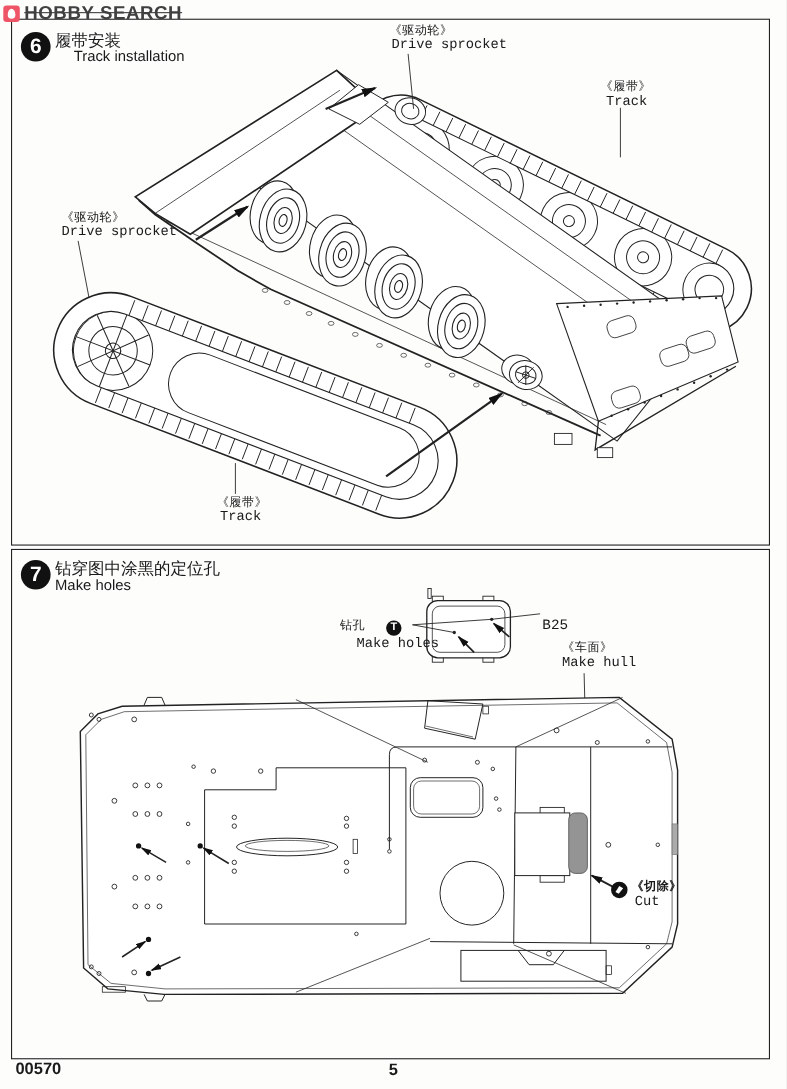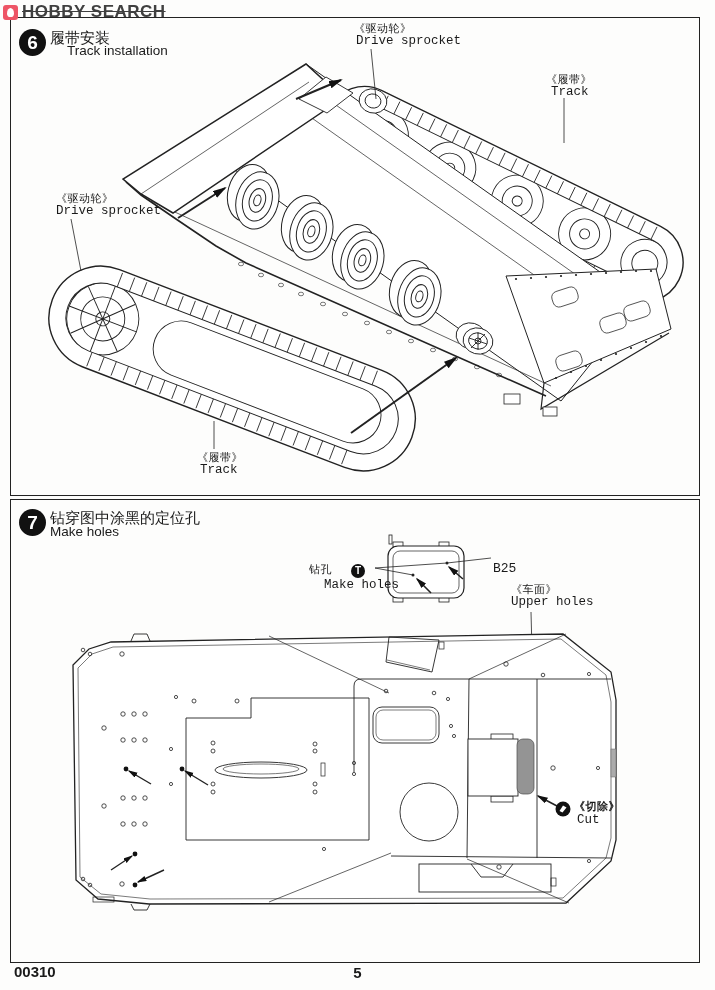--- a/index.html
+++ b/index.html
@@ -425,21 +425,21 @@
     <div class="steptitle-cn lbl" style="left:39px;top:10px;">钻穿图中涂黑的定位孔</div>
     <div class="steptitle-en lbl" style="left:39px;top:25px;">Make holes</div>
 
     <div class="lbl en" style="left:482px;top:50px;font-size:13px;margin-top:12px;">B25</div>
 
     <div class="lbl cn" style="left:298px;top:64px;">钻孔</div>
     <div class="drill-badge" style="left:340px;top:64px;">T</div>
     <div class="lbl en" style="left:313px;top:79px;">Make holes</div>
 
     <div class="lbl cn" style="left:500px;top:84px;">《车面》</div>
-    <div class="lbl en" style="left:500px;top:96px;">Upper holes</div>
+    <div class="lbl en" style="left:500px;top:96px;">Make hull</div>
 
     <div class="lbl cn" style="left:563px;top:301px;font-weight:bold;">《切除》</div>
     <div class="lbl en" style="left:566px;top:314px;text-align:right;">Cut</div>
   </div>
 
-  <div class="footer" id="kitnum">00310</div>
+  <div class="footer" id="kitnum">00570</div>
   <div class="footer" id="pagenum">5</div>
 </div>
 
 </body></html>

